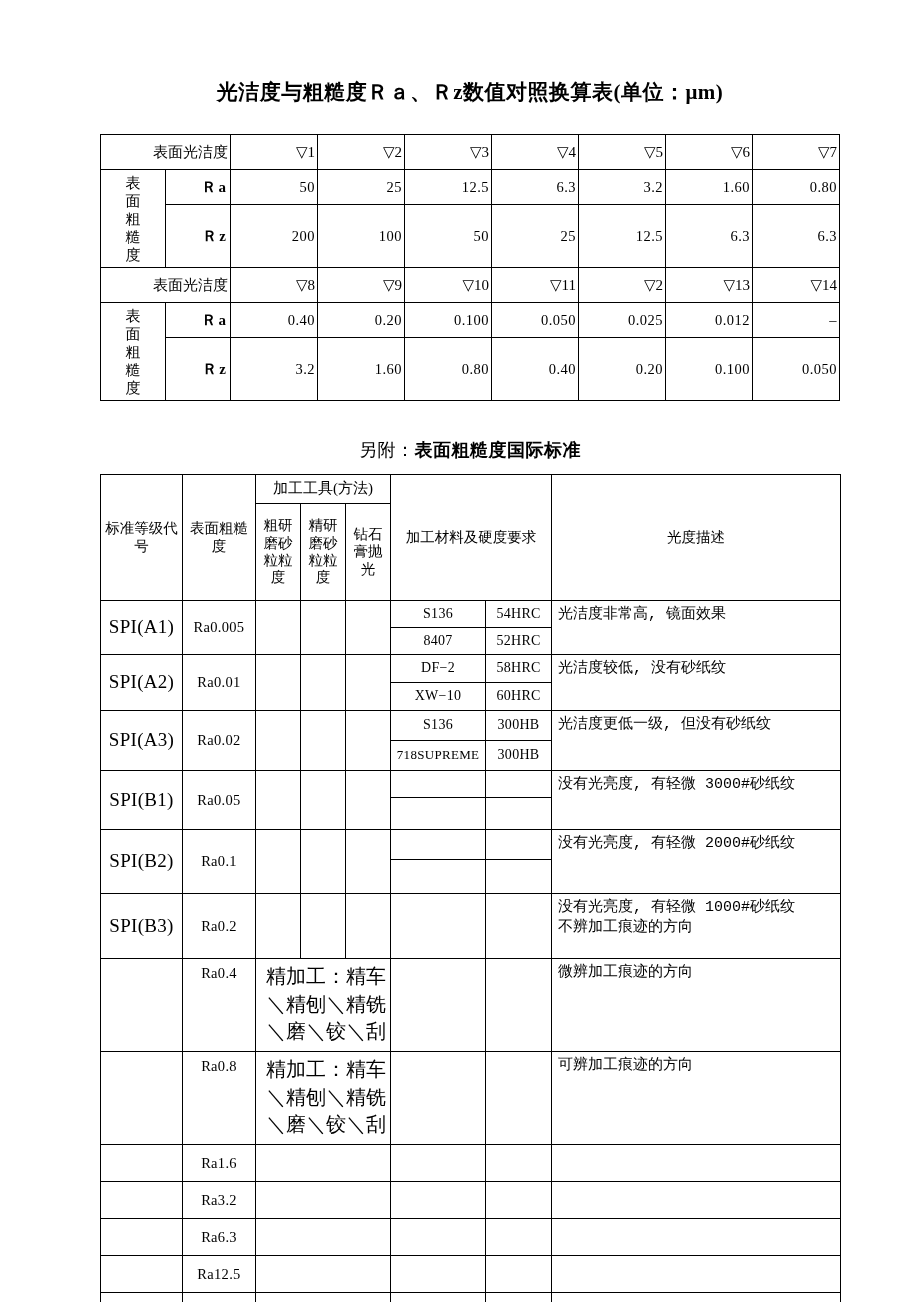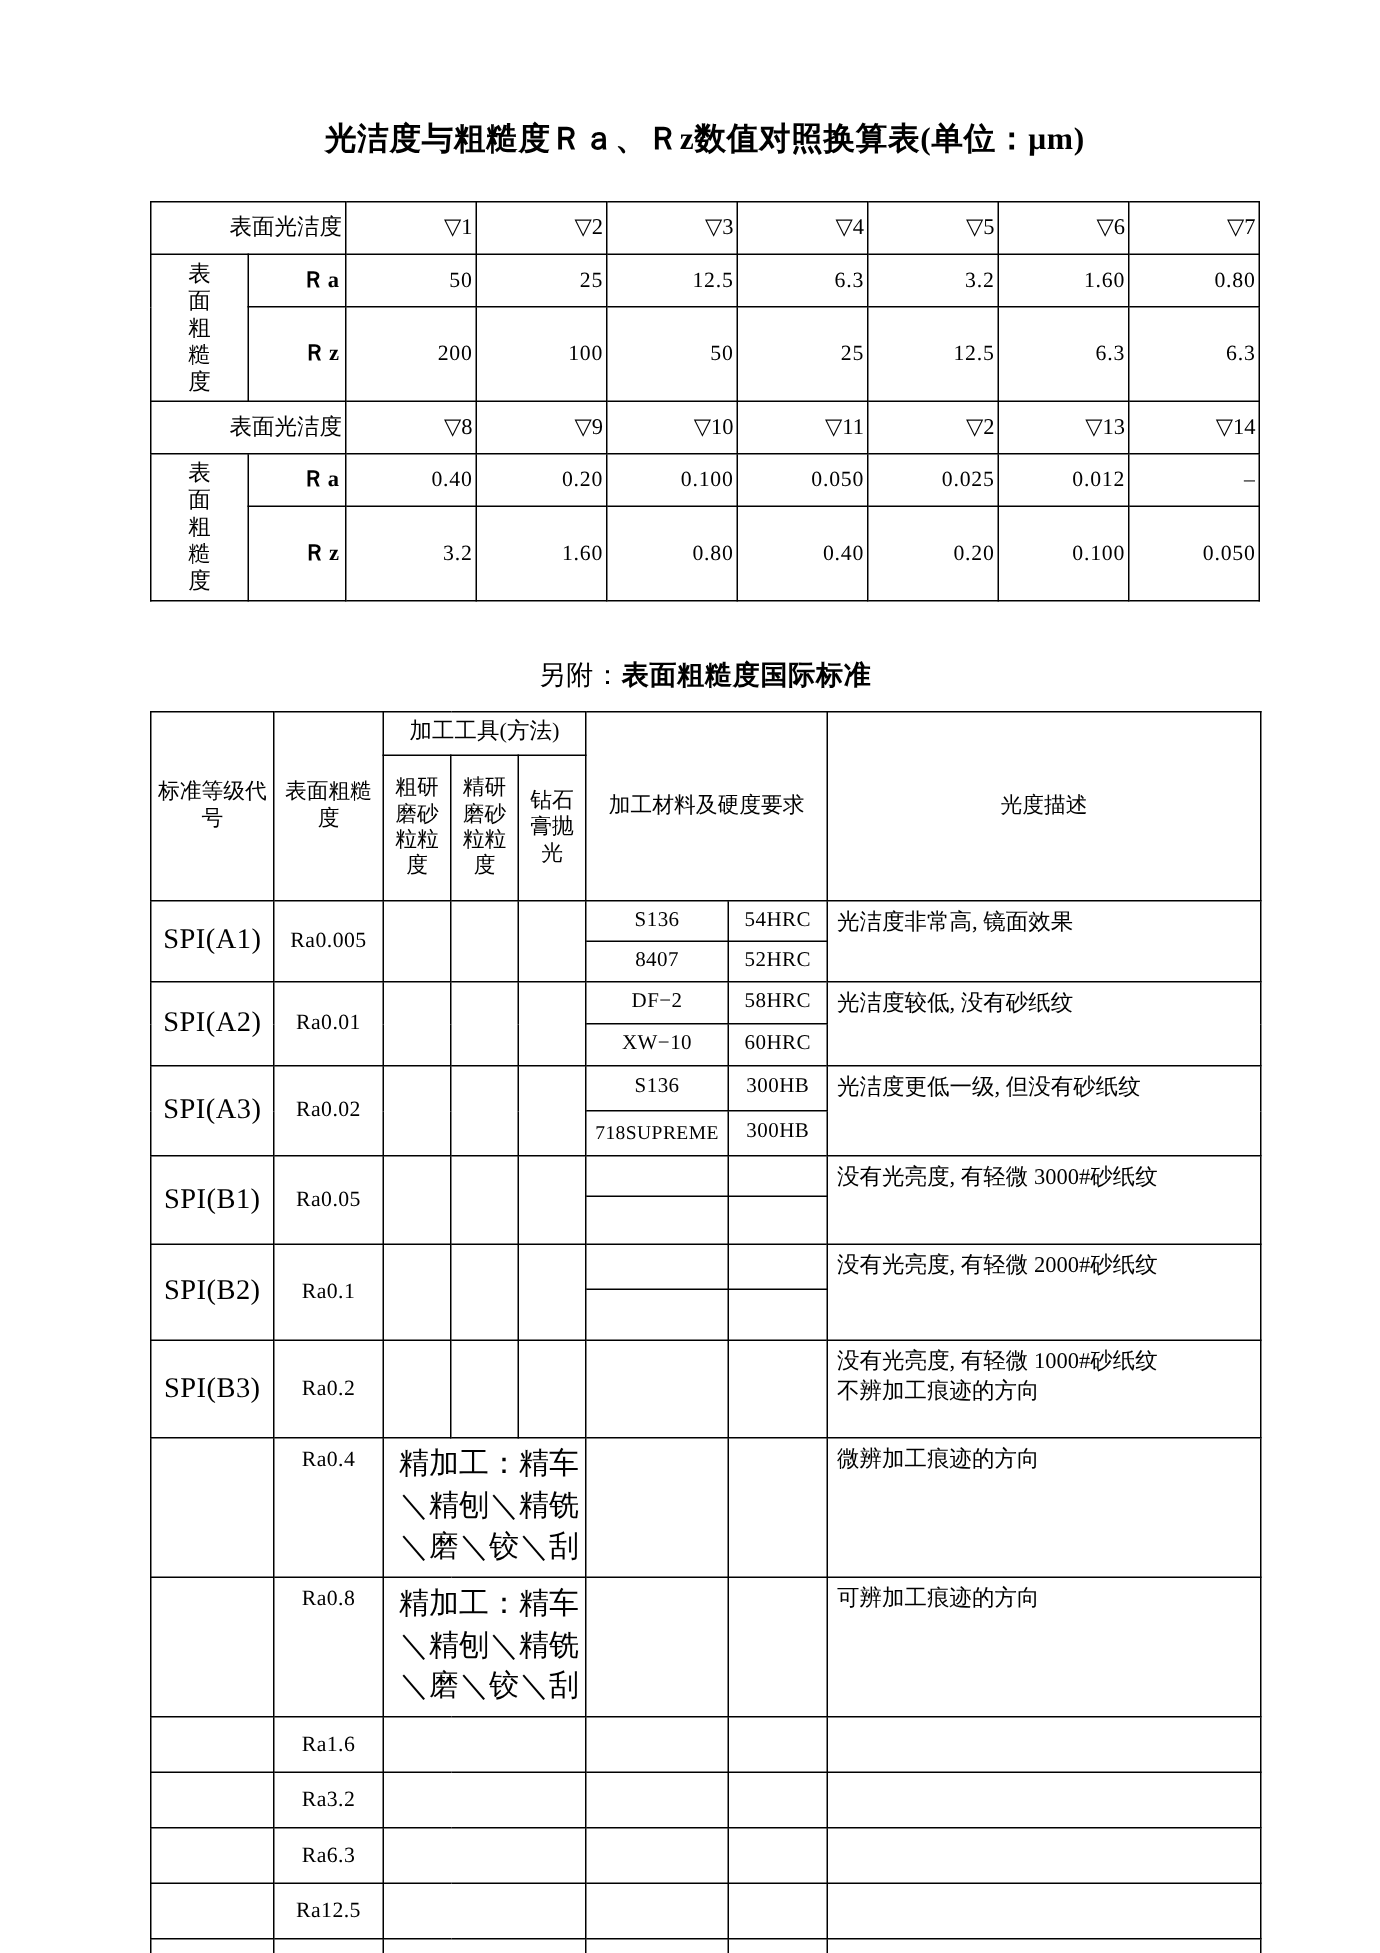--- a/index.html
+++ b/index.html
@@ -110,20 +110,21 @@
     font-size: 14.5px;
     line-height: 1.22;
   }
   #table2 td.toolhdr { font-size: 15px; height: 26px; }
   #table2 td.desc {
     text-align: left;
     vertical-align: top;
     padding: 4px 5px 2px 6px;
     font-size: 15px;
     line-height: 1.35;
+    font-family: Liberation Mono, monospace;
   }
   #table2 td.mat { font-size: 14px; letter-spacing: 0.3px; }
   #table2 td.code { font-size: 19px; letter-spacing: 0.3px; }
   #table2 td.ra   { font-size: 14.5px; letter-spacing: 0.3px; }
   #table2 td.tool {
     text-align: right;
     vertical-align: top;
     padding: 4px 4px 2px 6px;
     font-size: 20px;
     line-height: 1.38;

